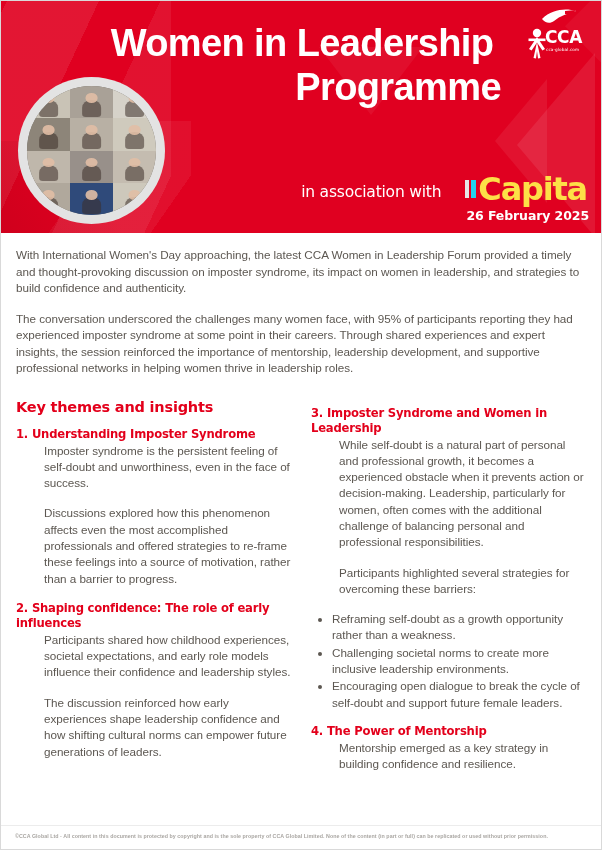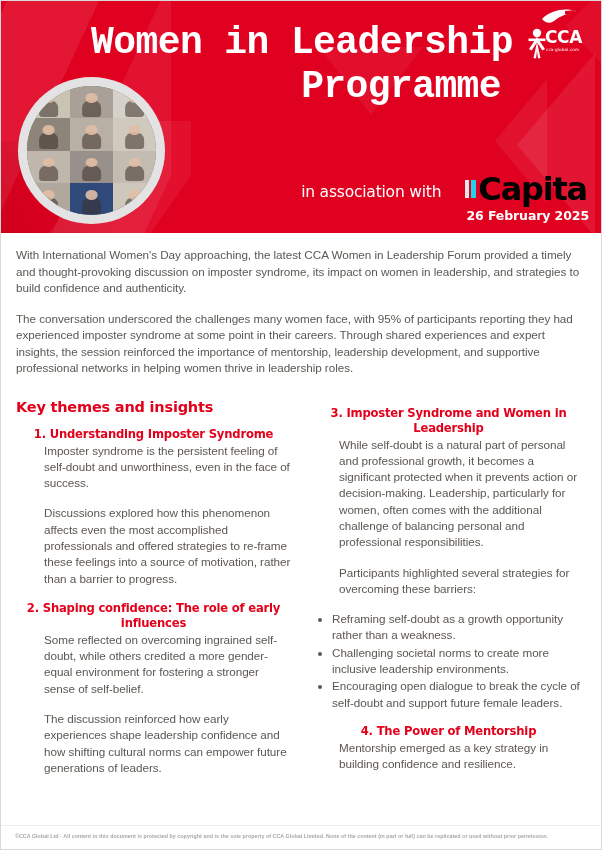--- a/index.html
+++ b/index.html
@@ -139,21 +139,21 @@
   .title-main {
     position: absolute;
     left: 70px; top: 20px;
     width: 462px;
     text-align: center;
     color: #ffffff;
     font-size: 38px;
     font-weight: bold;
     line-height: 44px;
     letter-spacing: -0.6px;
-    font-family: Liberation Mono, monospace;
+    font-family: Liberation Sans, sans-serif;
   }
   .title-line2 {
     display: block;
     text-align: right;
     padding-right: 32px;
   }
   .title-sub {
     position: absolute;
     left: 182px; top: 120px;
     width: 330px;
@@ -189,21 +189,21 @@
   }
   .capita-bars {
     display: flex;
     gap: 2px;
     margin-right: 2px;
     margin-top: 1px;
   }
   .capita-bar-a { width: 4px; height: 18px; background: #e6e6e6; }
   .capita-bar-b { width: 5px; height: 18px; background: #22d3ee; }
   .capita-word {
-    color: #000000;
+    color: #fde047;
     font-size: 32px;
     font-weight: bold;
     line-height: 30px;
     letter-spacing: -1.2px;
     font-family: "DejaVu Sans", sans-serif;
     margin-top: -5px;
   }
   .event-date {
     position: absolute;
     right: 14px; top: 207px;
@@ -252,21 +252,20 @@
   .col-right { position: relative; top: -21px; }
 
   .sub-head {
     color: #e3001b;
     font-size: 11.6px;
     font-weight: bold;
     line-height: 15px;
     margin-bottom: 1px;
     letter-spacing: -0.2px;
     font-family: "DejaVu Sans", sans-serif;
-    text-align: center;
   }
   .para {
     color: #5c5751;
     font-size: 11.7px;
     line-height: 16.3px;
     margin-bottom: 14px;
     letter-spacing: -0.05px;
     margin-left: 28px;
   }
   .para-tight { margin-bottom: 14px; }
@@ -381,31 +380,31 @@
       <div class="col col-left">
 
         <div>
           <h3 class="sub-head">1. Understanding Imposter Syndrome</h3>
           <p class="para">Imposter syndrome is the persistent feeling of self-doubt and unworthiness, even in the face of success.</p>
           <p class="para">Discussions explored how this phenomenon affects even the most accomplished professionals and offered strategies to re-frame these feelings into a source of motivation, rather than a barrier to progress.</p>
         </div>
 
         <div>
           <h3 class="sub-head">2. Shaping confidence: The role of early influences</h3>
-          <p class="para">Some reflected on overcoming ingrained self-doubt, while others credited a more gender-equal environment for fostering a stronger sense of self-belief.</p>
+          <p class="para">Participants shared how childhood experiences, societal expectations, and early role models influence their confidence and leadership styles.</p>
           <p class="para">The discussion reinforced how early experiences shape leadership confidence and how shifting cultural norms can empower future generations of leaders.</p>
         </div>
 
       </div>
 
       <div class="col col-right">
 
         <div>
           <h3 class="sub-head">3. Imposter Syndrome and Women in Leadership</h3>
-          <p class="para">While self-doubt is a natural part of personal and professional growth, it becomes a significant protected when it prevents action or decision-making. Leadership, particularly for women, often comes with the additional challenge of balancing personal and professional responsibilities.</p>
+          <p class="para">While self-doubt is a natural part of personal and professional growth, it becomes a experienced obstacle when it prevents action or decision-making. Leadership, particularly for women, often comes with the additional challenge of balancing personal and professional responsibilities.</p>
           <p class="para para-tight">Participants highlighted several strategies for overcoming these barriers:</p>
           <ul class="bullets">
             <li>Reframing self-doubt as a growth opportunity rather than a weakness.</li>
             <li>Challenging societal norms to create more inclusive leadership environments.</li>
             <li>Encouraging open dialogue to break the cycle of self-doubt and support future female leaders.</li>
           </ul>
         </div>
 
         <div>
           <h3 class="sub-head">4. The Power of Mentorship</h3>

